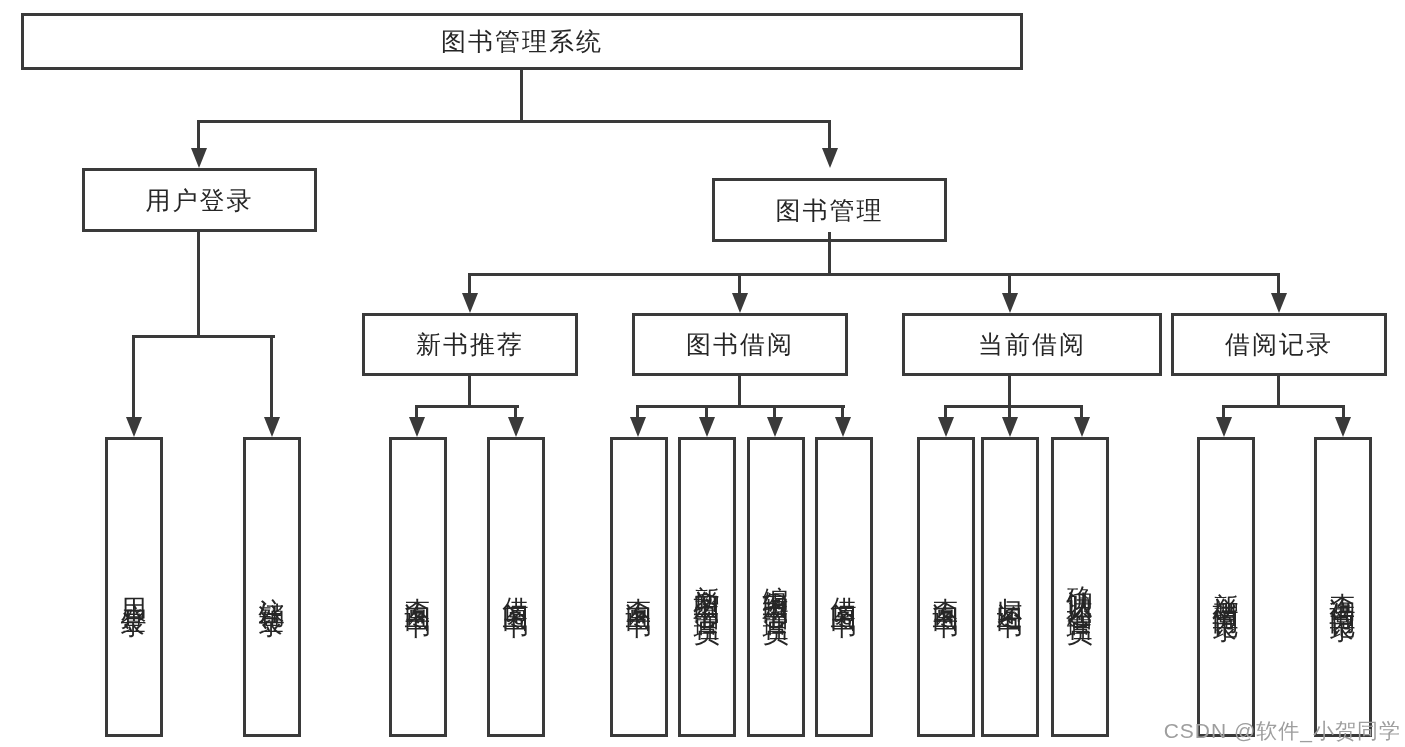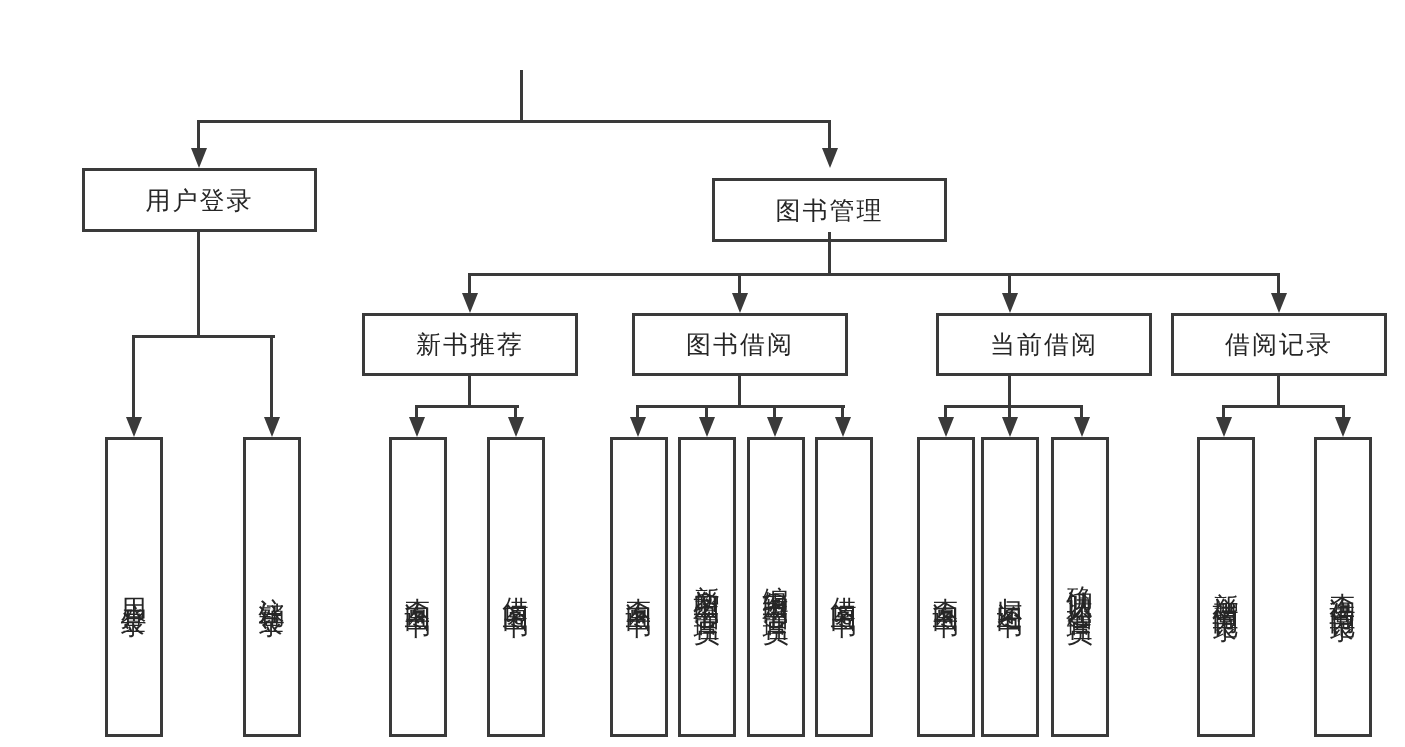--- a/index.html
+++ b/index.html
@@ -54,20 +54,23 @@
     color:var(--wm);
     letter-spacing:1px;
     white-space:nowrap;
   }
 </style>
 </head>
 <body>
 
 <div id="stage">
 
+  <div class="box" style="left:21px;top:13px;width:1002px;height:57px;">
+    <span class="h-label">图书管理系统</span>
+  </div>
 
   <div class="vline" style="left:520px;top:70px;height:52px;"></div>
   <div class="hline" style="left:197px;top:120px;width:634px;"></div>
   <div class="vline" style="left:197px;top:120px;height:32px;"></div>
   <div class="vline" style="left:828px;top:120px;height:32px;"></div>
   <div class="arrow" style="left:191px;top:148px;"></div>
   <div class="arrow" style="left:822px;top:148px;"></div>
 
   <div class="box" style="left:82px;top:168px;width:235px;height:64px;">
     <span class="h-label">用户登录</span>
@@ -93,21 +96,21 @@
   <div class="arrow" style="left:732px;top:293px;"></div>
   <div class="arrow" style="left:1002px;top:293px;"></div>
   <div class="arrow" style="left:1271px;top:293px;"></div>
 
   <div class="box" style="left:632px;top:313px;width:216px;height:63px;">
     <span class="h-label">图书借阅</span>
   </div>
   <div class="box" style="left:362px;top:313px;width:216px;height:63px;">
     <span class="h-label">新书推荐</span>
   </div>
-  <div class="box" style="left:936px;top:313px;width:216px;height:63px;text-align:right;">
+  <div class="box" style="left:902px;top:313px;width:260px;height:63px;text-align:right;">
     <span class="h-label">当前借阅</span>
   </div>
   <div class="box" style="left:1171px;top:313px;width:216px;height:63px;">
     <span class="h-label">借阅记录</span>
   </div>
 
   <div class="vline" style="left:468px;top:376px;height:32px;"></div>
   <div class="hline" style="left:415px;top:405px;width:104px;"></div>
   <div class="vline" style="left:415px;top:405px;height:14px;"></div>
   <div class="vline" style="left:514px;top:405px;height:14px;"></div>
@@ -152,14 +155,15 @@
   <div class="box leaf" style="left:747px;top:437px;width:58px;height:300px;">编辑图书（管理员）</div>
   <div class="box leaf" style="left:815px;top:437px;width:58px;height:300px;">借阅图书</div>
 
   <div class="box leaf" style="left:917px;top:437px;width:58px;height:300px;">查询图书</div>
   <div class="box leaf" style="left:981px;top:437px;width:58px;height:300px;">归还图书</div>
   <div class="box leaf" style="left:1051px;top:437px;width:58px;height:300px;">确认归还（管理员）</div>
 
   <div class="box leaf" style="left:1197px;top:437px;width:58px;height:300px;">新增借阅记录</div>
   <div class="box leaf" style="left:1314px;top:437px;width:58px;height:300px;">查询借阅记录</div>
 
+  <div class="watermark">CSDN @软件_小贺同学</div>
 
 </div>
 
 </body></html>

